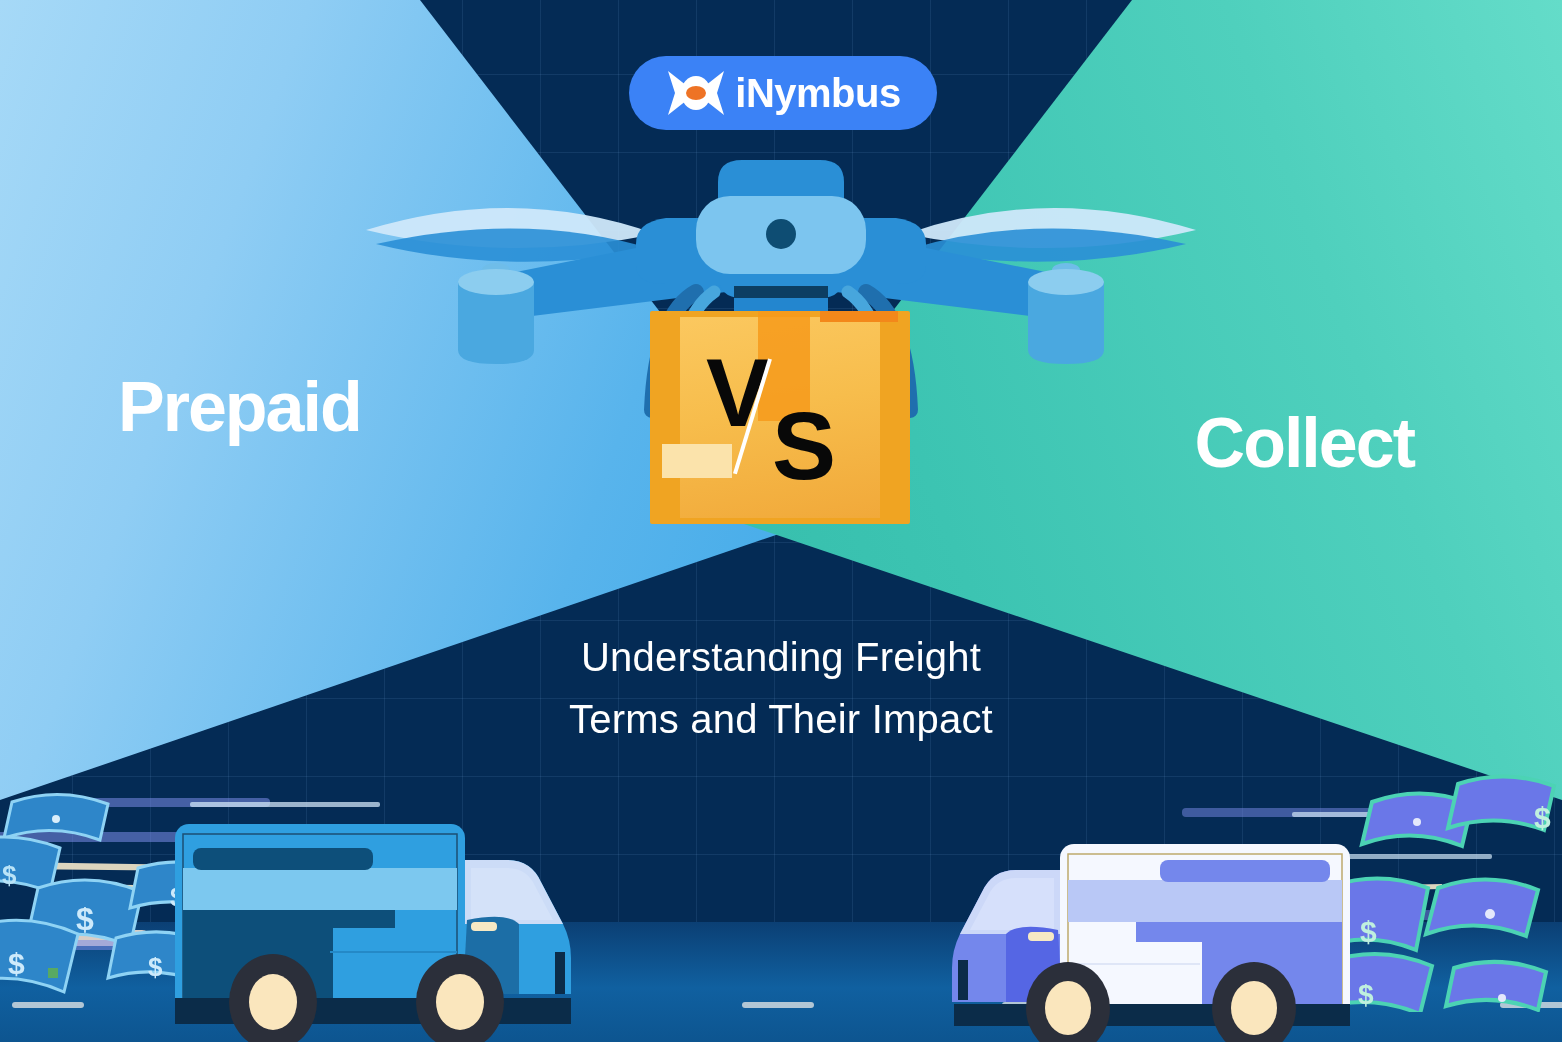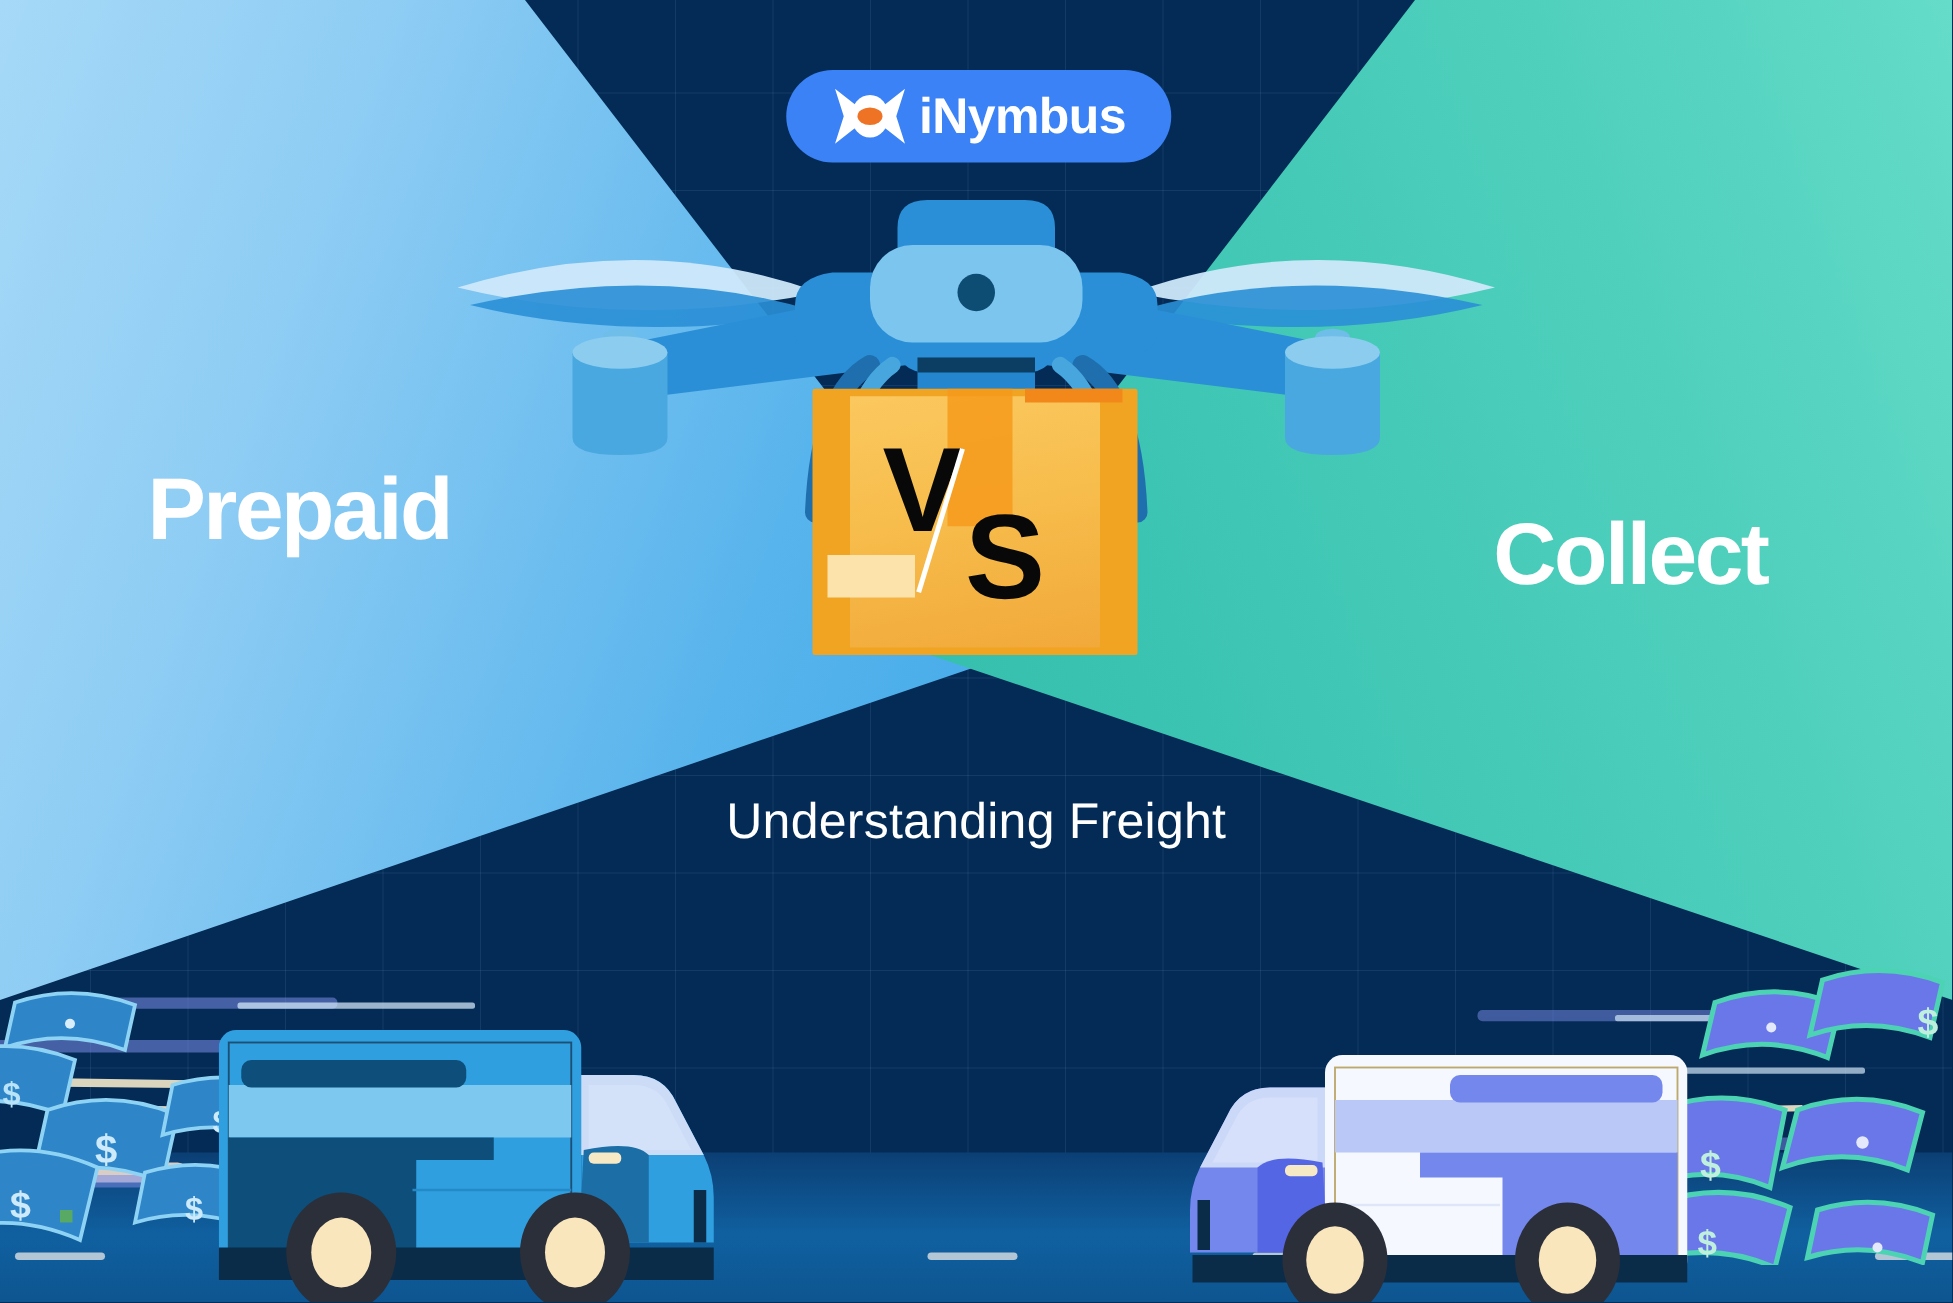--- a/index.html
+++ b/index.html
@@ -274,20 +274,21 @@
       <div class="vs-slash"></div>
       <span class="vs-s">S</span>
     </div>
   </div>
 
   <div class="side-word word-prepaid">Prepaid</div>
   <div class="side-word word-collect">Collect</div>
 
   <div class="subtitle">
     <div>Understanding Freight</div>
+    <div>Terms and Their Impact</div>
   </div>
 
   <div class="logo">
     <svg class="logo-mark" viewBox="0 0 62 48">
       <path d="M3 2 L31 24 L3 46 L10 24 Z" fill="#ffffff"></path>
       <path d="M59 2 L31 24 L59 46 L52 24 Z" fill="#ffffff"></path>
       <ellipse cx="31" cy="24" rx="15" ry="17" fill="#ffffff"></ellipse>
       <ellipse cx="31" cy="24" rx="10" ry="7" fill="#ee7325"></ellipse>
     </svg>
     <span class="logo-text">iNymbus</span>

